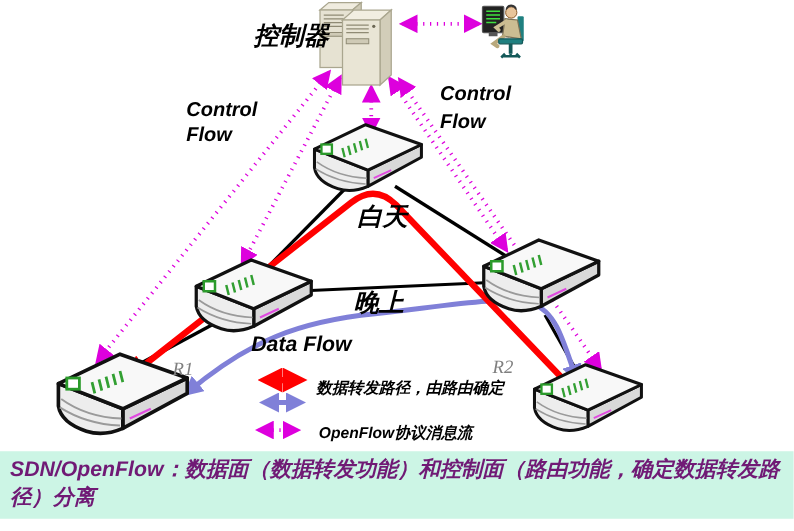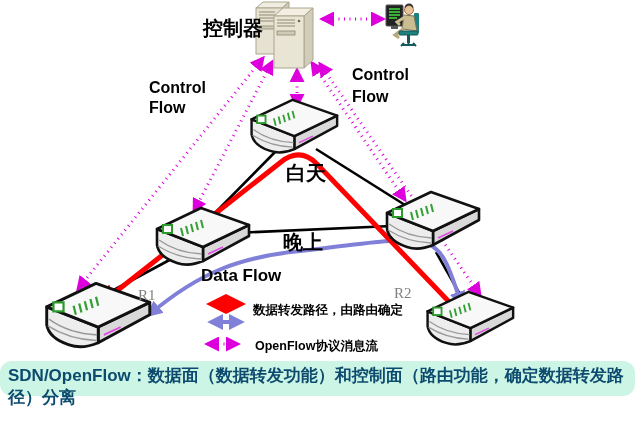--- a/index.html
+++ b/index.html
@@ -5,39 +5,39 @@
   :root{
     --c-openflow:#DD00DD;
     --c-day:#FF0000;
     --c-night:#8080D8;
     --c-link:#000000;
     --c-banner:#CCF5E5;
     --c-rlabel:#808080;
   }
   *{box-sizing:border-box;}
   body{margin:0;background:#fff;font-family:"Liberation Sans","DejaVu Sans",sans-serif;}
-  #stage{position:relative;width:635px;height:425px;background:#fff;overflow:hidden;}
+  #stage{position:relative;width:635px;height:425px;background:#fff;overflow:hidden;font-style:italic;}
   #diagram{position:absolute;left:0;top:0;}
   .cf-line{stroke:var(--c-openflow);stroke-width:3;stroke-dasharray:1 4.5;fill:none;}
   .cf-fill{fill:var(--c-openflow);}
   .day-line{stroke:var(--c-day);stroke-width:5;fill:none;stroke-linejoin:round;}
   .day-fill{fill:var(--c-day);}
   .night-line{stroke:var(--c-night);stroke-width:4;fill:none;stroke-linejoin:round;}
   .night-fill{fill:var(--c-night);}
   .phys{stroke:var(--c-link);stroke-width:2.6;fill:none;}
   .lbl-cjk-big{font-size:20px;font-weight:bold;fill:#000;}
   .lbl-flow{font-size:16px;font-weight:bold;fill:#000;}
   .lbl-dataflow{font-size:17px;font-weight:bold;fill:#000;}
   .lbl-router{font-size:15px;fill:var(--c-rlabel);font-family:"Liberation Serif","DejaVu Serif",serif;}
   .lbl-legend{font-size:12.5px;font-weight:bold;fill:#000;}
   #banner{
-    position:absolute;left:0;top:361px;width:635px;height:35px;
+    position:absolute;left:0;top:361px;width:635px;height:54px;
     background:var(--c-banner);
     padding:4px 8px 0 8px;
-    font-size:17px;font-weight:bold;color:#0c4a6e;line-height:1.32;border-radius:12px;
+    font-size:17px;font-weight:bold;color:#701a75;line-height:1.32;
   }
 </style>
 </head>
 <body>
 
 <div id="stage">
 
   <svg id="diagram" width="635" height="362" viewBox="0 0 635 362">
     <defs>
       <marker id="mCfE" viewBox="0 0 10 10" refX="8" refY="5" markerWidth="5" markerHeight="5" orient="auto">

